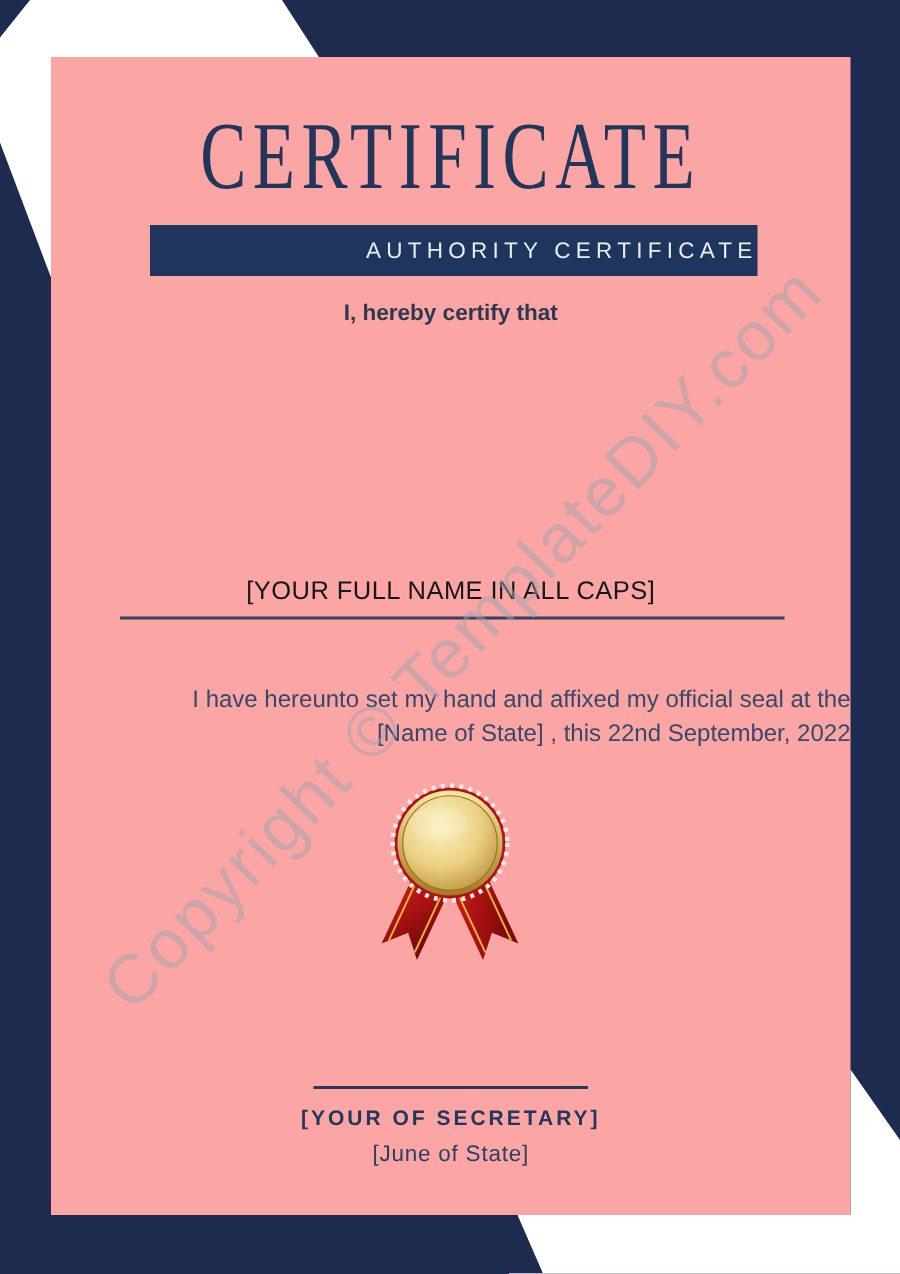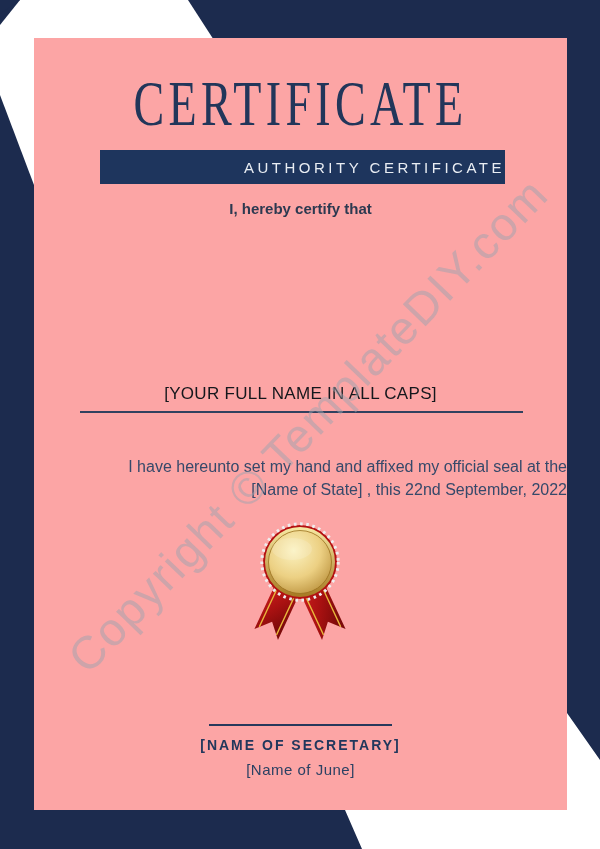--- a/index.html
+++ b/index.html
@@ -129,20 +129,20 @@
         </g>
         <circle r="37" fill="#b31212"></circle>
         <circle r="38.2" fill="none" stroke="#eeeeef" stroke-width="3" stroke-dasharray="2.6 3.6"></circle>
         <circle r="33" fill="none" stroke="url(#rimG)" stroke-width="4"></circle>
         <circle r="31.5" fill="url(#goldG)" stroke="#9a741f" stroke-width="0.8"></circle>
         <ellipse cx="-8" cy="-13" rx="20" ry="11" fill="#ffffff" opacity="0.15"></ellipse>
       </g>
     </svg>
 
     <div class="rule2"></div>
-    <div class="abs secretary">[NAME OF SECRETARY]</div>
-    <div class="abs secstate">[Name of June]</div>
+    <div class="abs secretary">[YOUR OF SECRETARY]</div>
+    <div class="abs secstate">[June of State]</div>
 
   </div>
 
   <div class="watermark">Copyright © TemplateDIY.com</div>
 
 </div>
 
 </body></html>

